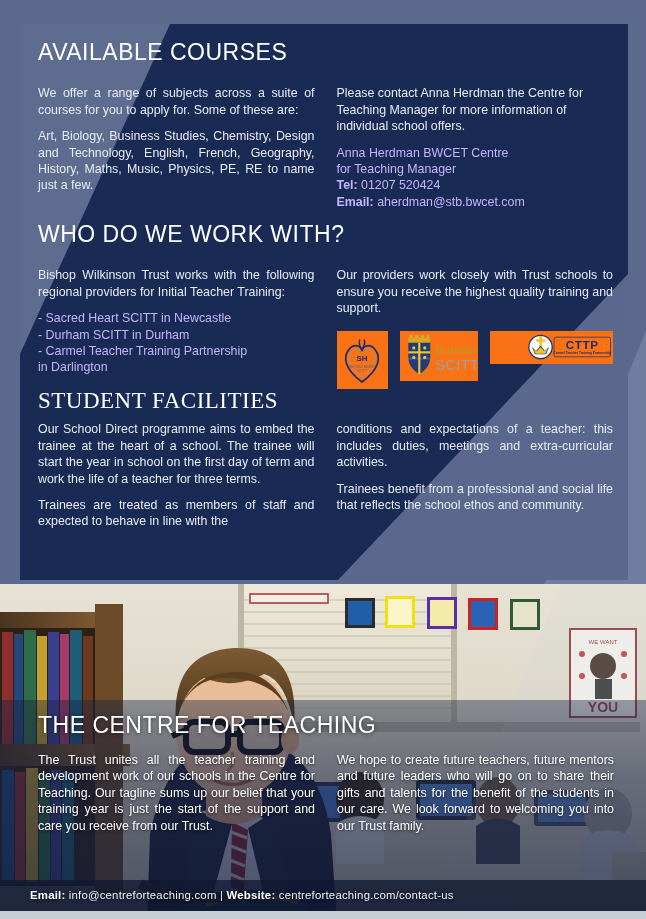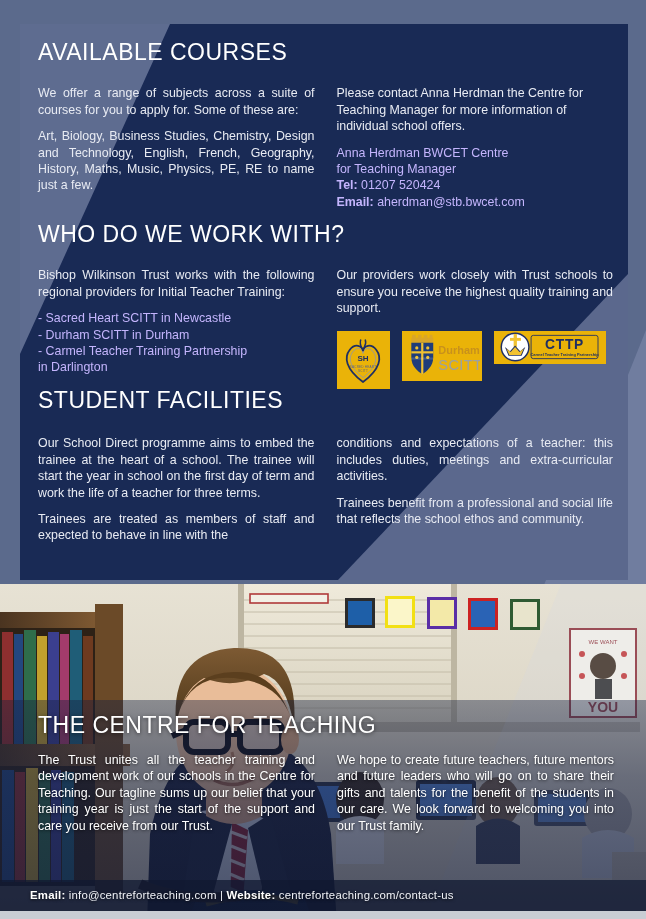--- a/index.html
+++ b/index.html
@@ -56,30 +56,30 @@
   }
   p.body.nojust{text-align:left;}
   .tight{margin-bottom:0;}
 
   
   .sec-courses{position:absolute;left:18px;top:16px;width:575px;}
   .sec-courses h2{margin-bottom:16px;}
   .sec-work{position:absolute;left:18px;top:186px;width:575px;}
   .sec-work h2{margin-bottom:16px;margin-top:12px;}
   .sec-fac{position:absolute;left:18px;top:364px;width:575px;}
-  .sec-fac h2{margin-bottom:18px;}
+  .sec-fac h2{margin-bottom:4px;font-family:Liberation Serif, serif;}
 
   .list-line{color:#c4b5fd;font-size:12.4px;line-height:16.4px;}
 
   
   .logos{display:flex;align-items:flex-start;gap:12px;margin-top:14px;}
-  .logo-box{background:#eab308;display:flex;align-items:center;justify-content:center;}
+  .logo-box{background:#f97316;display:flex;align-items:center;justify-content:center;}
   .logo-sh{width:47px;height:54px;padding:2px 3px;}
   .logo-durham{width:80px;height:50px;}
-  .logo-cttp{width:112px;height:33px;}
+  .logo-cttp{width:86px;height:33px;padding-left:37px;}
 
   
   .photo{
     position:absolute;left:0;top:584px;width:646px;height:335px;overflow:hidden;z-index:10;
   }
   .photo svg{position:absolute;left:0;top:0;width:646px;height:335px;}
   .photo-scrim{
     position:absolute;left:0;top:116px;width:646px;height:219px;
     background:linear-gradient(180deg,rgba(22,32,63,.42) 0%,rgba(22,32,63,.58) 35%,rgba(20,29,58,.72) 100%);
   }

